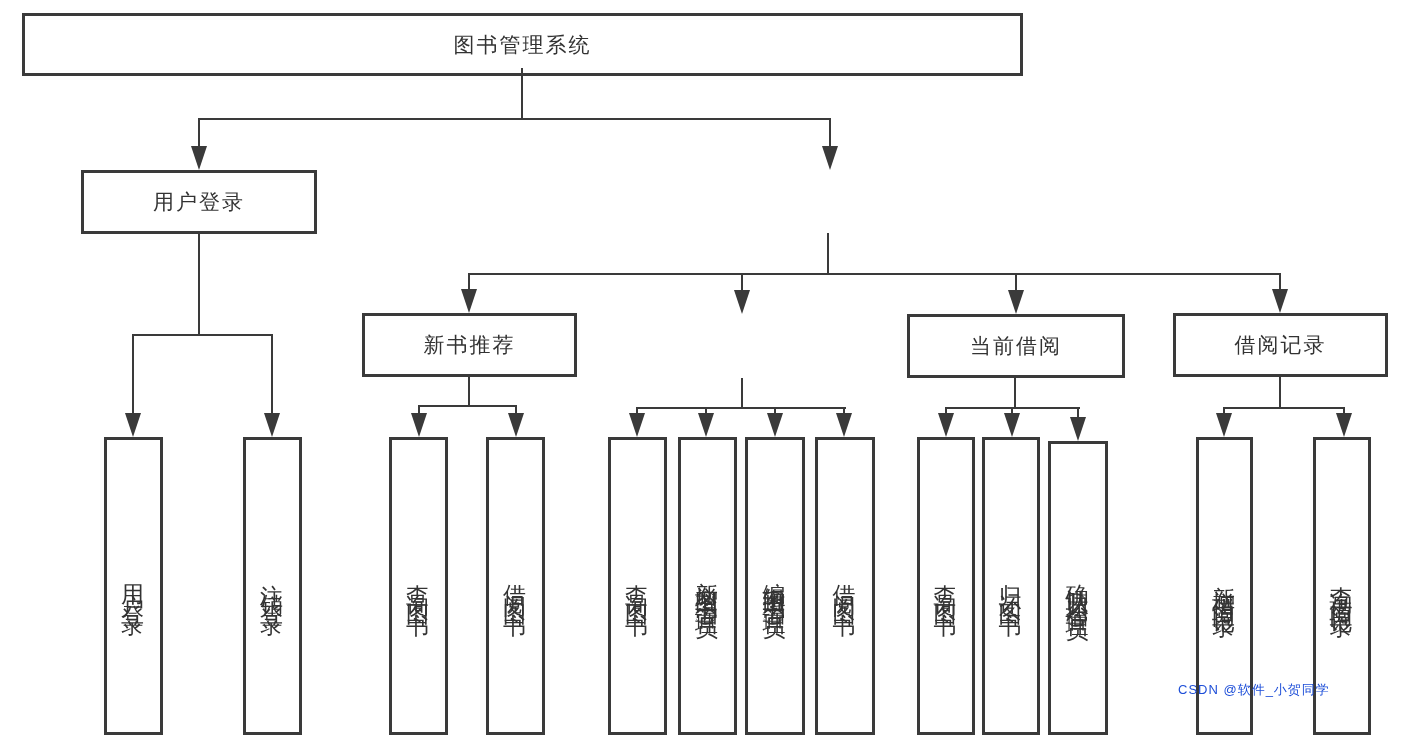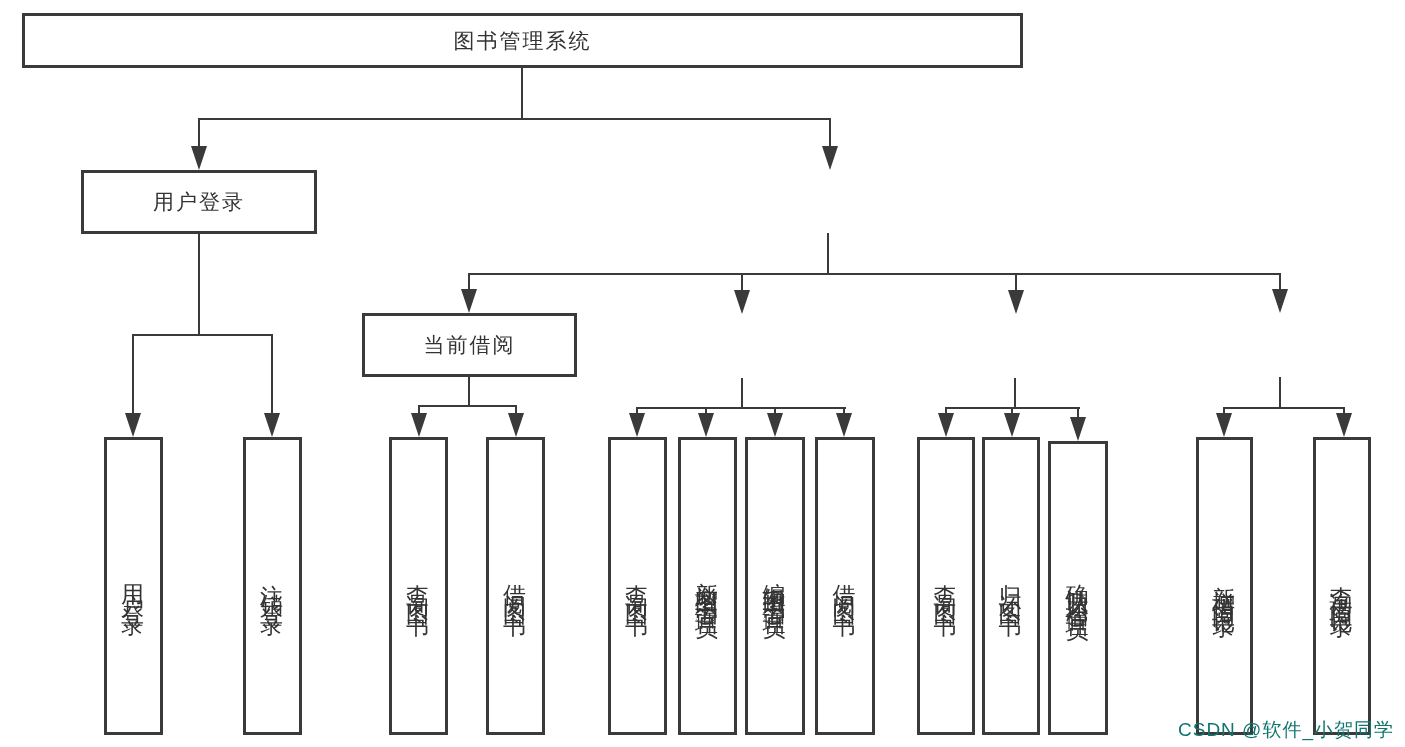--- a/index.html
+++ b/index.html
@@ -22,30 +22,30 @@
   .vbox.s6 span{letter-spacing:6px;}
   .vbox.s9 span{letter-spacing:5px;}
   .vline{position:absolute;width:2px;background:#3a3a3a;}
   .hline{position:absolute;height:2px;background:#3a3a3a;}
   .arrowhead{
     position:absolute;width:0;height:0;
     border-left:8px solid transparent;border-right:8px solid transparent;
     border-top:24px solid #3a3a3a;
   }
   .watermark{
-    position:absolute;left:1178px;top:717px;font-size:19px;color:#0f766e;
+    position:absolute;left:1178px;top:681px;font-size:13px;color:#1d4ed8;
     letter-spacing:1px;white-space:nowrap;
   }
 </style>
 </head>
 <body>
 
 <div class="stage">
 
-  <div class="box" style="left:22px;top:13px;width:1001px;height:55px;">
+  <div class="box" style="left:22px;top:13px;width:1001px;height:63px;">
     <span>图书管理系统</span>
   </div>
 
   <div class="vline" style="left:521px;top:68px;height:50px;"></div>
   <div class="hline" style="left:198px;top:118px;width:633px;"></div>
   <div class="vline" style="left:198px;top:118px;height:30px;"></div>
   <div class="arrowhead" style="left:191px;top:146px;"></div>
   <div class="vline" style="left:829px;top:118px;height:30px;"></div>
   <div class="arrowhead" style="left:822px;top:146px;"></div>
 
@@ -65,21 +65,27 @@
   <div class="vline" style="left:468px;top:273px;height:18px;"></div>
   <div class="arrowhead" style="left:461px;top:289px;"></div>
   <div class="vline" style="left:741px;top:273px;height:18px;"></div>
   <div class="arrowhead" style="left:734px;top:290px;"></div>
   <div class="vline" style="left:1015px;top:273px;height:18px;"></div>
   <div class="arrowhead" style="left:1008px;top:290px;"></div>
   <div class="vline" style="left:1279px;top:273px;height:18px;"></div>
   <div class="arrowhead" style="left:1272px;top:289px;"></div>
 
   <div class="box" style="left:362px;top:313px;width:215px;height:64px;">
+    <span>新书推荐</span>
+  </div>
+  <div class="box" style="left:907px;top:314px;width:218px;height:64px;">
     <span>当前借阅</span>
+  </div>
+  <div class="box" style="left:1173px;top:313px;width:215px;height:64px;">
+    <span>借阅记录</span>
   </div>
 
   <div class="vline" style="left:468px;top:377px;height:28px;"></div>
   <div class="hline" style="left:418px;top:405px;width:99px;"></div>
   <div class="vline" style="left:418px;top:405px;height:10px;"></div>
   <div class="arrowhead" style="left:411px;top:413px;"></div>
   <div class="vline" style="left:515px;top:405px;height:10px;"></div>
   <div class="arrowhead" style="left:508px;top:413px;"></div>
 
   <div class="vline" style="left:741px;top:378px;height:29px;"></div>

